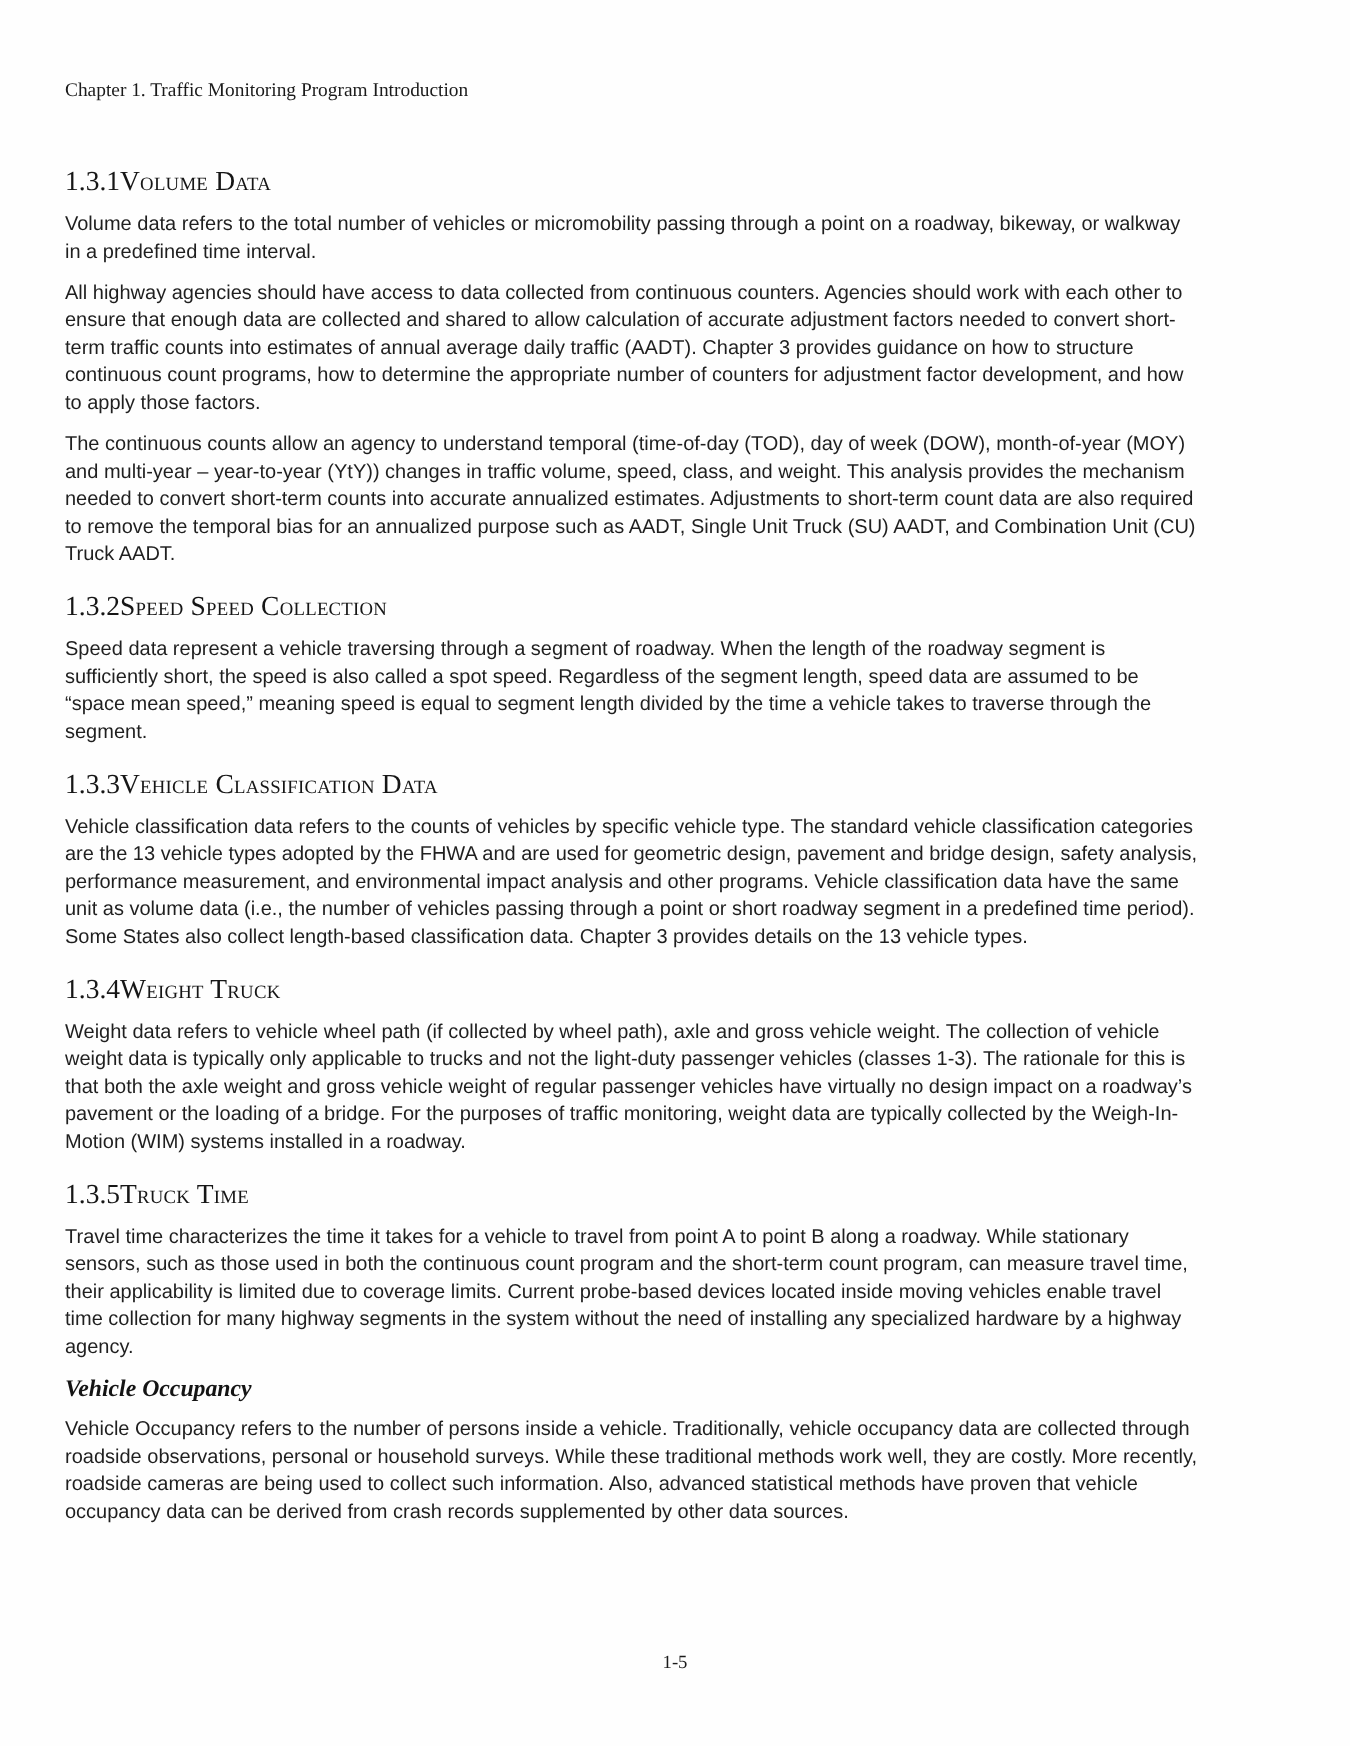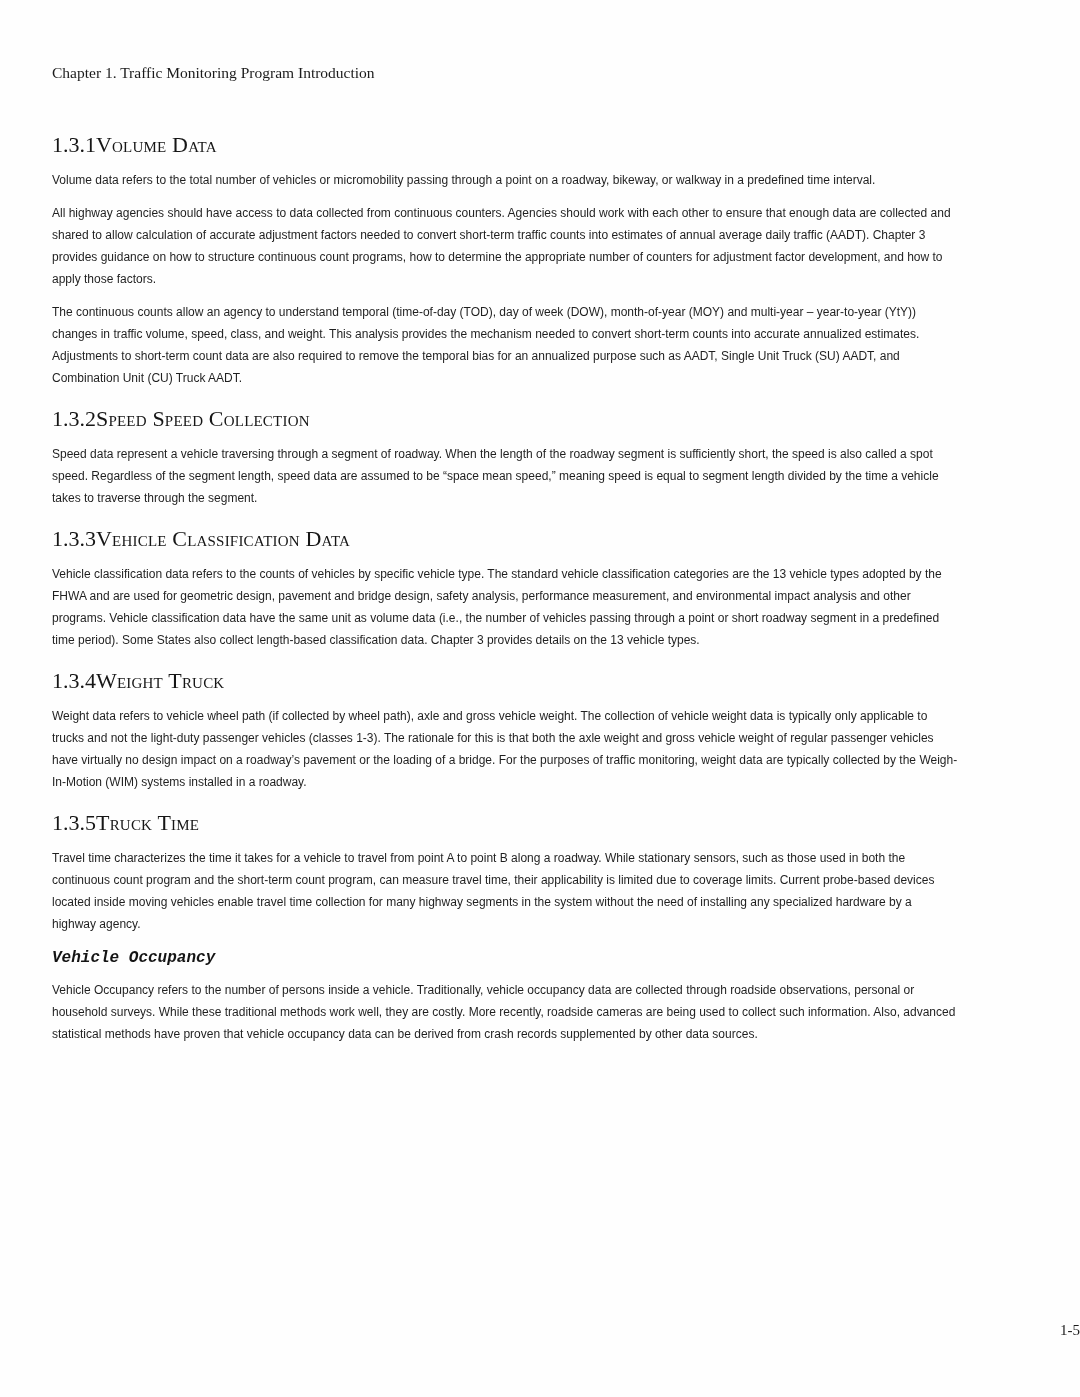--- a/index.html
+++ b/index.html
@@ -31,40 +31,40 @@
     line-height: 26px;
     margin: 17px 0 0 0;
     color: #161616;
     display: flex;
   }
   h2.first { margin-top: 50px; }
   .sec-num { min-width: 40px; text-align: right; }
   .sec-title { font-variant: small-caps; letter-spacing: 0.2px; font-family: Liberation Serif, serif; }
   p {
     margin: 11px 0 0 0;
-    font-size: 12px;
+    font-size: 16px;
     line-height: 22px;
     text-align: left;
     color: #1f1f1f;
   }
   h3 {
-    font-family: Liberation Mono, monospace;
+    font-family: Liberation Serif, serif;
     font-style: italic;
     font-weight: 700;
-    font-size: 16px;
+    font-size: 19px;
     line-height: 20px;
     margin: 13px 0 0 0;
     color: #141414;
   }
   .footer {
     position: absolute;
     top: 1322px;
     left: 0;
     width: 100%;
-    text-align: right;
+    text-align: center;
     font-family: "Liberation Serif", serif;
     font-size: 15px;
     color: #1b1b1b;
   }
 </style>
 </head>
 <body>
 
 <div class="page">
 

